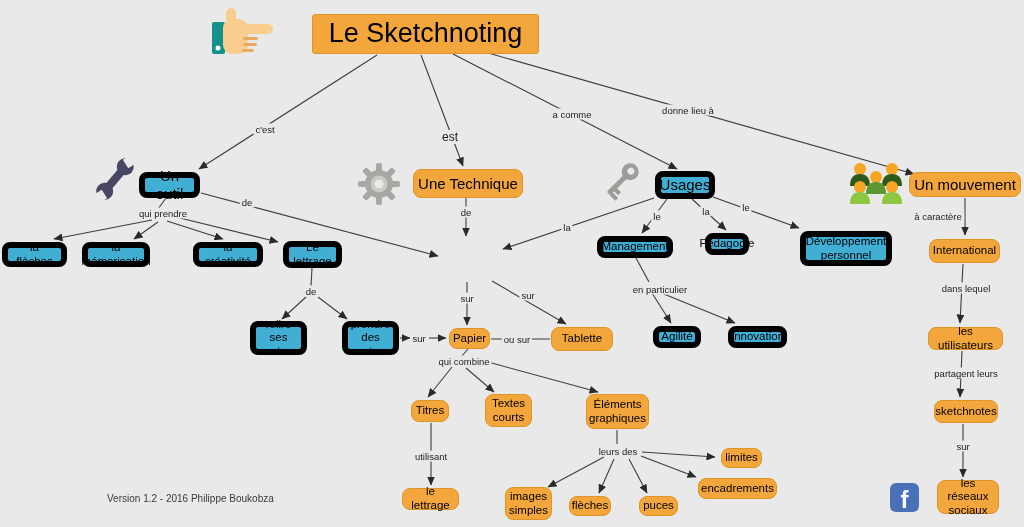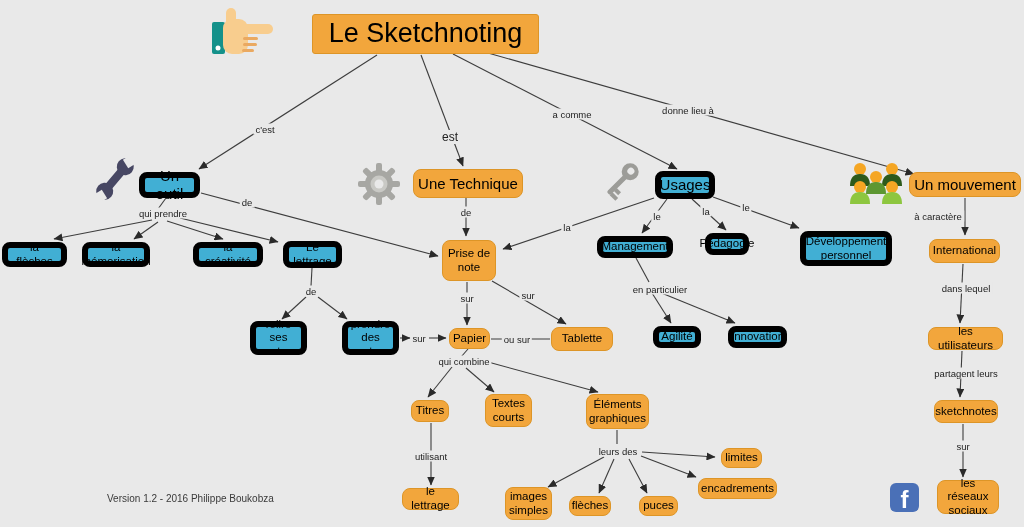--- a/index.html
+++ b/index.html
@@ -142,21 +142,20 @@
 
   <div class="node blue lvl1" style="left:139px;top:172px;width:61px;height:26px">Un outil</div>
   <div class="node orange lvl1" style="left:413px;top:169px;width:110px;height:29px">Une Technique</div>
   <div class="node blue lvl1" style="left:655px;top:171px;width:60px;height:28px">Usages</div>
   <div class="node orange lvl1" style="left:909px;top:172px;width:112px;height:25px">Un mouvement</div>
 
   <div class="node blue" style="left:2px;top:242px;width:65px;height:25px">la flèches</div>
   <div class="node blue" style="left:82px;top:242px;width:68px;height:25px">la mémorisation</div>
   <div class="node blue" style="left:193px;top:242px;width:70px;height:25px">la créativité</div>
   <div class="node blue" style="left:283px;top:241px;width:59px;height:27px">Le lettrage</div>
-  <div class="node orange" style="left:442px;top:240px;width:54px;height:41px">Prise de note</div>
   <div class="node blue" style="left:597px;top:236px;width:76px;height:22px">Management</div>
   <div class="node blue" style="left:705px;top:233px;width:44px;height:22px">Pédagogie</div>
   <div class="node blue" style="left:800px;top:231px;width:92px;height:35px">Développement personnel</div>
   <div class="node orange" style="left:929px;top:239px;width:71px;height:24px">International</div>
 
   <div class="node blue" style="left:250px;top:321px;width:57px;height:34px">relire ses notes</div>
   <div class="node blue" style="left:342px;top:321px;width:57px;height:34px">prendre des notes</div>
   <div class="node orange" style="left:449px;top:328px;width:41px;height:21px">Papier</div>
   <div class="node orange" style="left:551px;top:327px;width:62px;height:24px">Tablette</div>
   <div class="node blue" style="left:653px;top:326px;width:48px;height:22px">Agilité</div>

